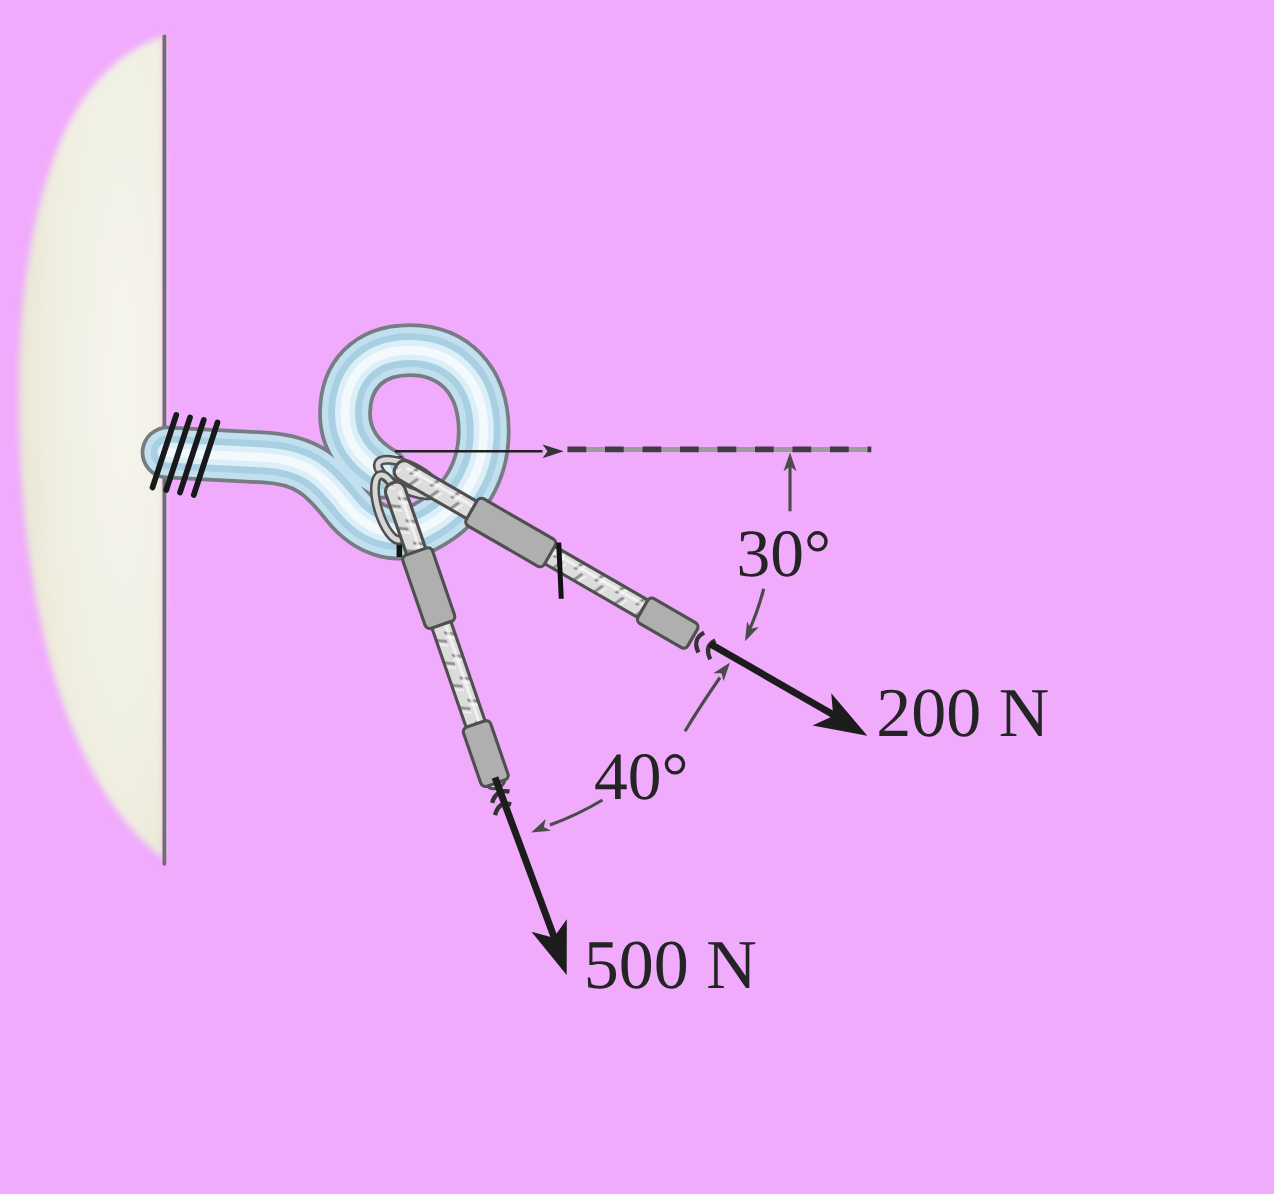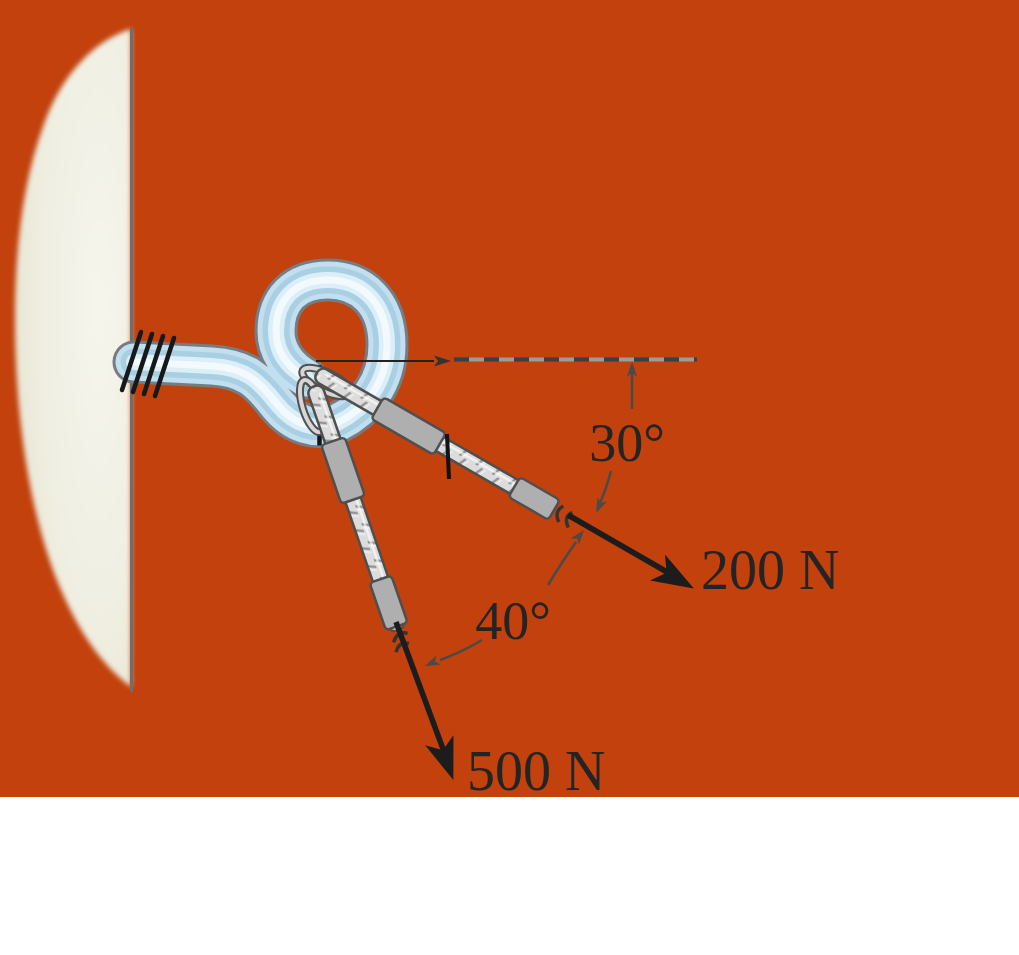--- a/index.html
+++ b/index.html
@@ -1,16 +1,16 @@
 <!DOCTYPE html>
 <html><head>
 <meta charset="utf-8">
 <style>
   html,body{margin:0;padding:0;background:#ffffff;}
-  .stage{position:relative;width:1019px;height:797px;overflow:hidden;background:#c2410c;}
+  .stage{position:relative;width:1019px;height:955px;overflow:hidden;background:#f0abfc;}
   svg{position:absolute;left:0;top:0;}
   text{font-family:"Liberation Serif","DejaVu Serif",serif;fill:#242424;}
   .force-label{font-size:56px;}
   .angle-label{font-size:54px;}
 </style>
 </head>
 <body>
 
 <div class="stage">
 <svg width="1019" height="955" viewBox="0 0 1019 955" xmlns="http://www.w3.org/2000/svg">

